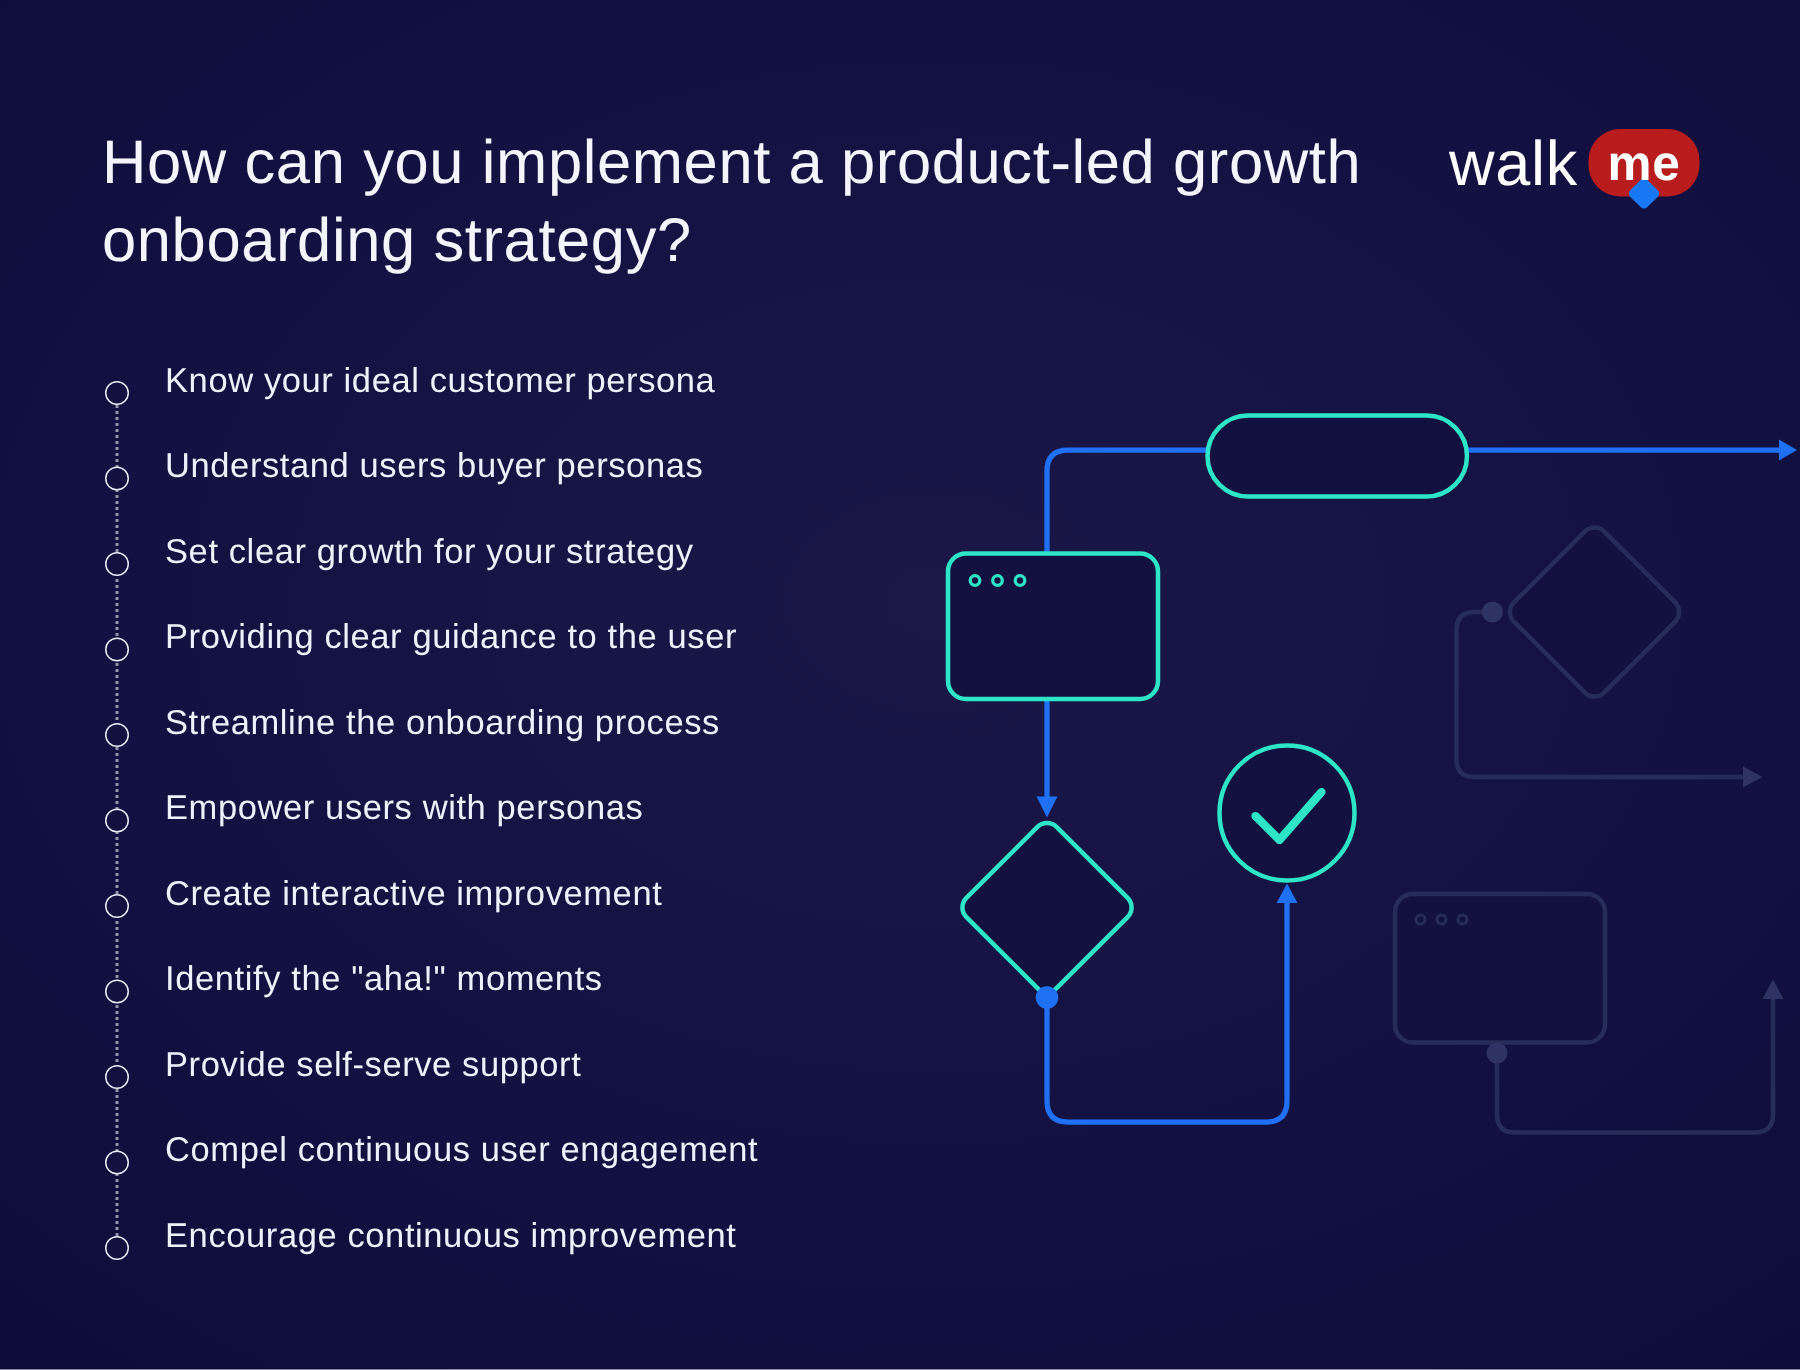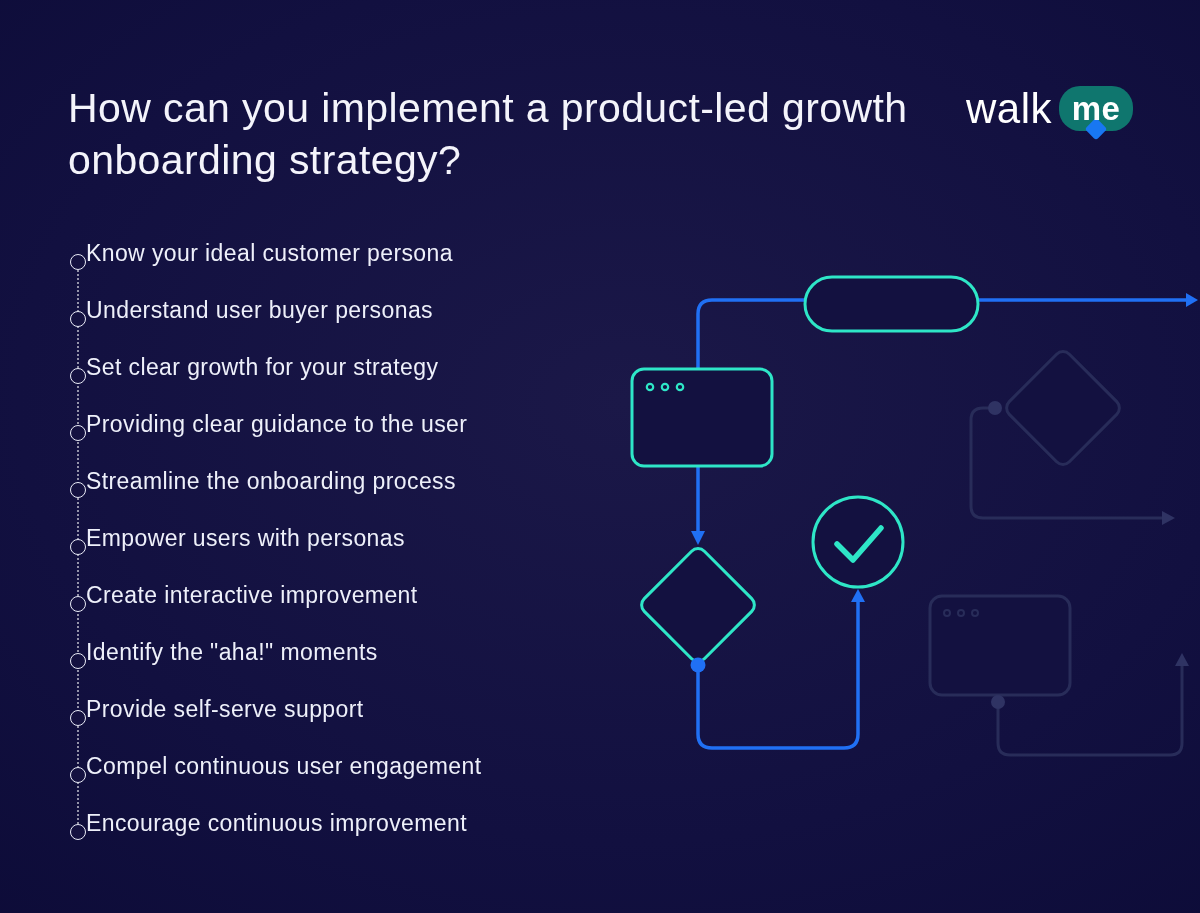--- a/index.html
+++ b/index.html
@@ -33,21 +33,21 @@
   .logo-walk {
     font-size: 42px;
     font-weight: 500;
     letter-spacing: 0.5px;
     color: #ffffff;
     line-height: 1;
   }
   .logo-bubble {
     position: relative;
     margin-left: 7px;
-    background: #0f766e;
+    background: #b91c1c;
     border-radius: 21px;
     width: 74px; height: 45px;
     display: flex; align-items: center; justify-content: center;
   }
   .logo-bubble .tail {
     position: absolute;
     bottom: -6px; left: 50%;
     width: 16px; height: 16px;
     background: #1877f2;
     transform: translateX(-50%) rotate(45deg);
@@ -86,20 +86,21 @@
     position: relative;
     z-index: 2;
     flex: 0 0 16px;
     width: 16px; height: 16px;
     border: 1.6px solid #e9ebf7;
     border-radius: 50%;
     background: #141140;
     transform: translateY(8px);
   }
   .step-label {
+    margin-left: 24px;
     font-size: 23px;
     letter-spacing: 0.4px;
     color: #eef0fa;
     white-space: nowrap;
   }
 
   
   .flowchart {
     position: absolute;
     left: 600px; top: 260px;
@@ -121,21 +122,21 @@
     </span>
   </div>
 
   <ul class="steps">
     <li class="step">
         <span class="bullet"></span>
         <span class="step-label">Know your ideal customer persona</span>
       </li>
     <li class="step">
         <span class="bullet"></span>
-        <span class="step-label">Understand user buyer personas</span>
+        <span class="step-label">Understand users buyer personas</span>
       </li>
     <li class="step">
         <span class="bullet"></span>
         <span class="step-label">Set clear growth for your strategy</span>
       </li>
     <li class="step">
         <span class="bullet"></span>
         <span class="step-label">Providing clear guidance to the user</span>
       </li>
     <li class="step">

